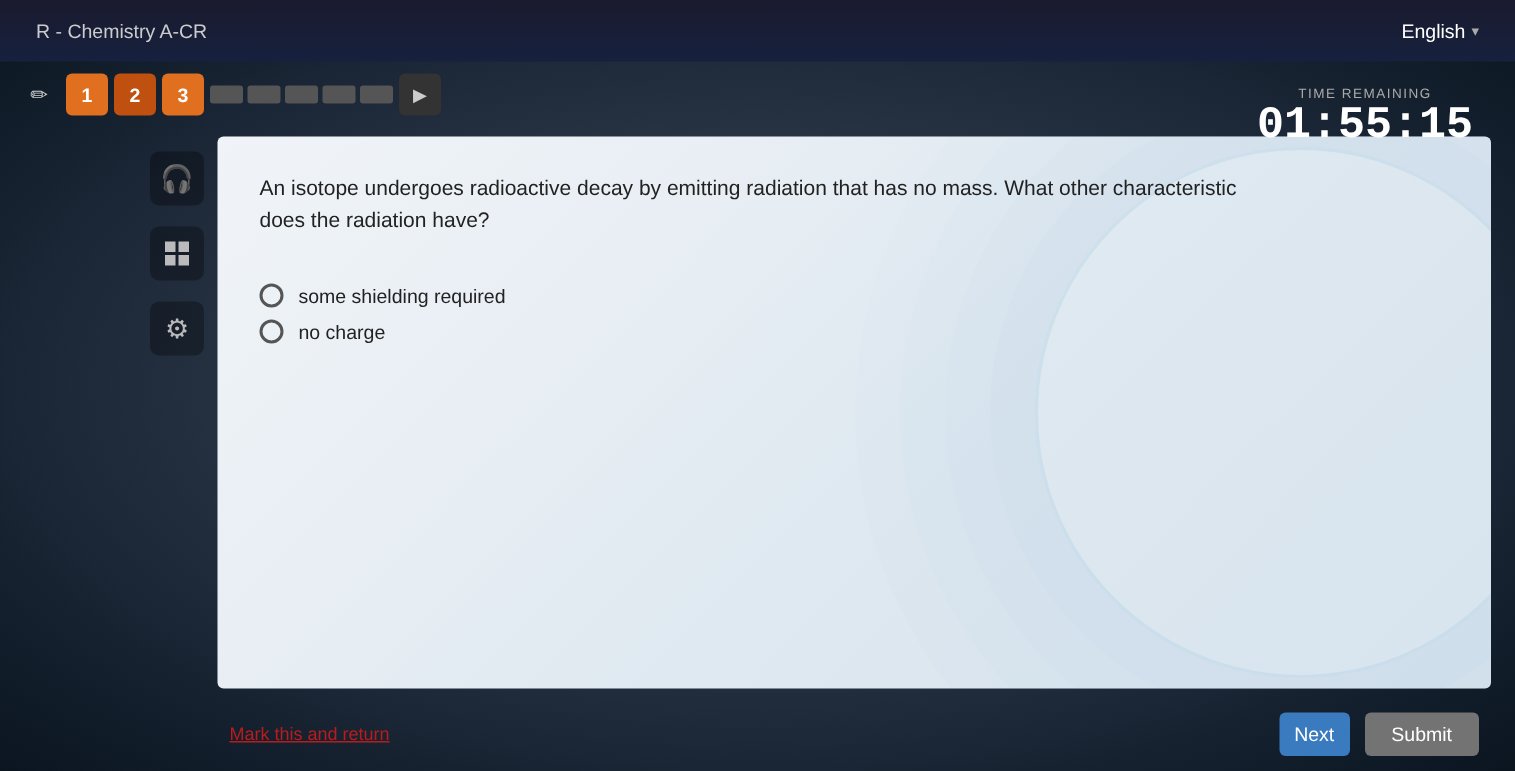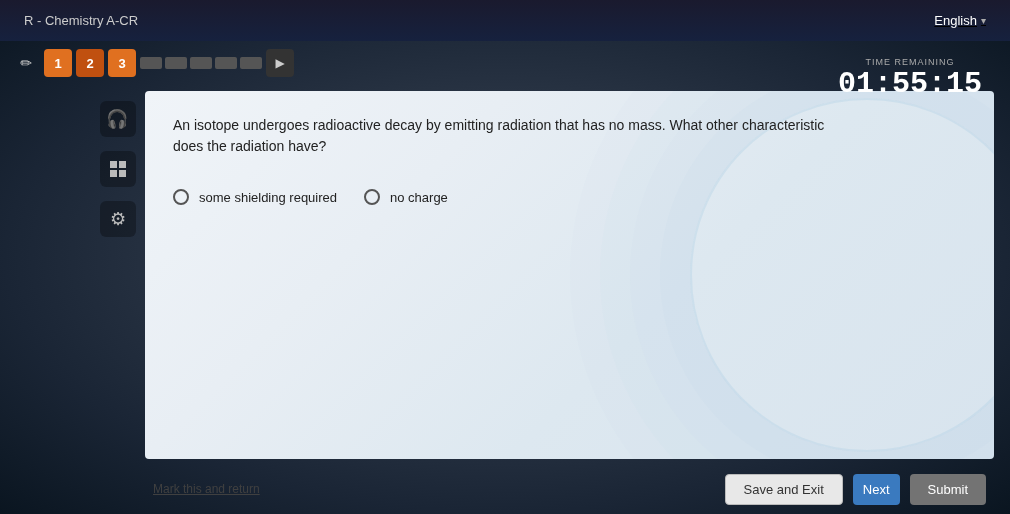--- a/index.html
+++ b/index.html
@@ -29,21 +29,20 @@
       align-items: center;
     }
     .app-title {
       color: #ccc;
       font-size: 13px;
     }
     .top-bar-right {
       display: flex;
       align-items: center;
       gap: 6px;
-      text-decoration: underline;
     }
     .language-selector {
       color: #fff;
       font-size: 13px;
       display: flex;
       align-items: center;
       gap: 4px;
       cursor: pointer;
     }
     .chevron-down {
@@ -194,22 +193,22 @@
       color: #222;
       line-height: 1.5;
       margin-bottom: 32px;
       max-width: 680px;
       position: relative;
       z-index: 2;
     }
 
     .answer-options {
       display: flex;
-      flex-direction: row;
-      gap: 27px;
+      flex-direction: column;
+      gap: 8px;
       position: relative;
       z-index: 2;
     }
 
     .answer-option {
       display: flex;
       align-items: center;
       gap: 10px;
       cursor: pointer;
     }
@@ -234,21 +233,21 @@
       right: 16px;
       height: 50px;
       display: flex;
       align-items: center;
       justify-content: space-between;
       padding: 0 8px;
       z-index: 10;
     }
 
     .mark-return-link {
-      color: #404040;
+      color: #b91c1c;
       font-size: 12px;
       text-decoration: underline;
       cursor: pointer;
     }
 
     .bottom-buttons {
       display: flex;
       gap: 10px;
     }
 
@@ -358,19 +357,18 @@
       <label class="answer-option">
         <div class="radio-circle"></div>
         <span class="option-text">no charge</span>
       </label>
     </div>
   </div>
 
   <div class="bottom-bar">
     <span class="mark-return-link">Mark this and return</span>
     <div class="bottom-buttons">
-      <button class="btn-save-exit">Save and Exit</button>
       <button class="btn-next">Next</button>
       <button class="btn-submit">Submit</button>
     </div>
   </div>
 
 </div>
 
 </body></html>

